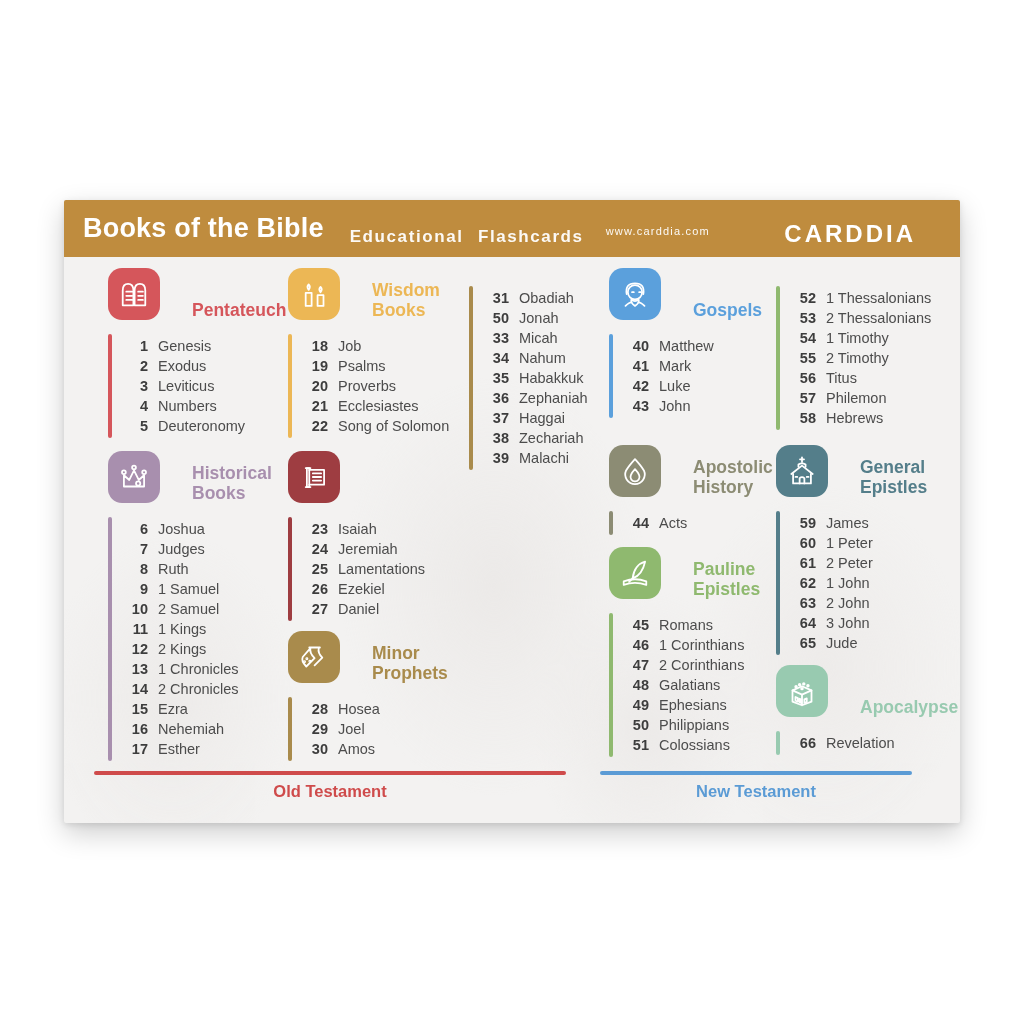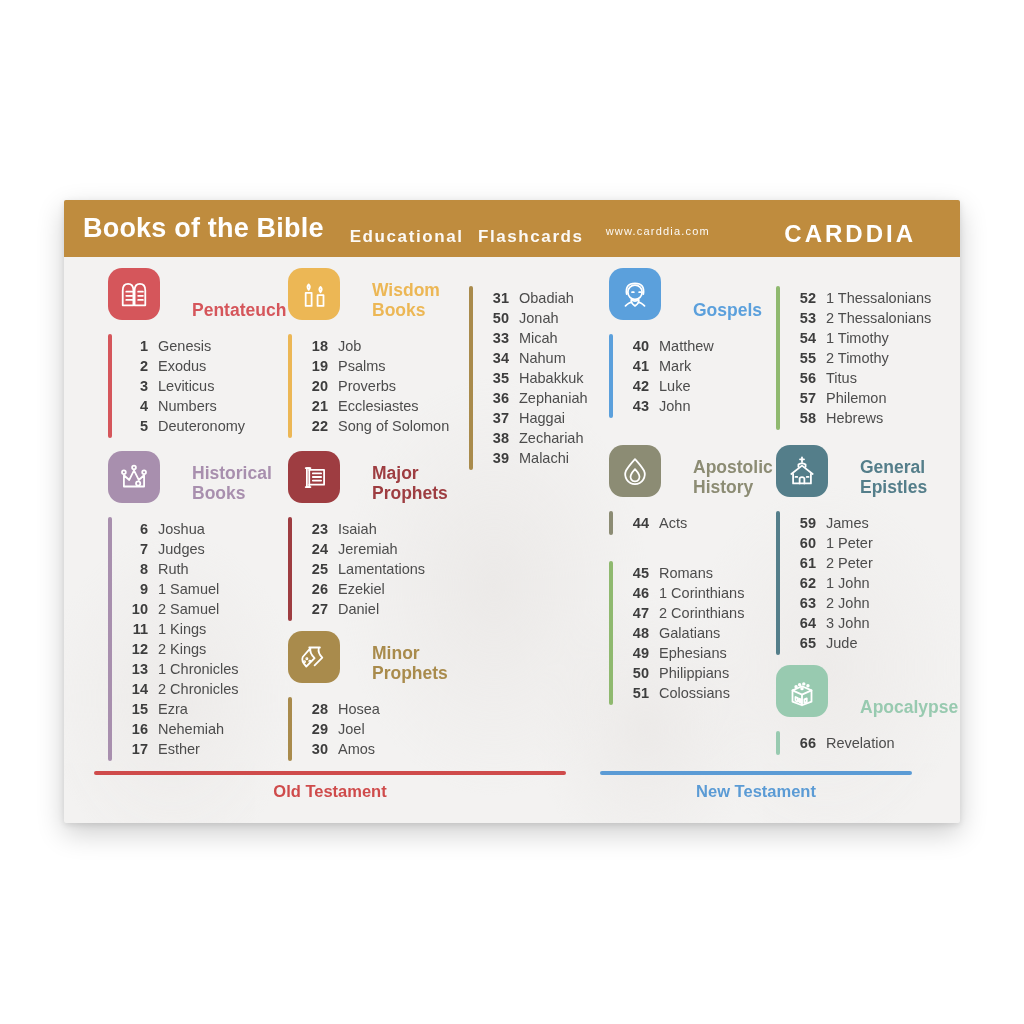--- a/index.html
+++ b/index.html
@@ -228,21 +228,20 @@
   <div class="section" style="left: 224px; top: 251px; width: 190px; --c: #9e3d41;">
     <div class="sec-head">
       <div class="icon-box">
         <svg viewBox="0 0 32 32">
             <path d="M10 8.5 h2 v16 h-2 z"></path>
             <path d="M9 8.5 h4 M9 24.5 h4"></path>
             <path d="M12 10 H24.5 V22.5 H12"></path>
             <path d="M15 13 h7 M15 16 h7 M15 19 h7"></path>
           </svg>
       </div>
-      <div class="sec-title">Major Prophets</div>
     </div>
     <div class="book-list">
 
     <div class="book-row">
           <span class="num">23</span>
           <span class="bname">Isaiah</span>
         </div>
         <div class="book-row">
           <span class="num">24</span>
           <span class="bname">Jeremiah</span>
@@ -381,20 +380,30 @@
     <div class="book-list">
 
     <div class="book-row">
           <span class="num">44</span>
           <span class="bname">Acts</span>
         </div>
       </div>
   </div>
 
   <div class="section" style="left: 545px; top: 347px; width: 190px; --c: #8fb96f;">
+    <div class="sec-head">
+      <div class="icon-box">
+        <svg viewBox="0 0 32 32">
+            <path d="M6.5 23 q9.5 -3.5 19 0 v3 q-9.5 -3.5 -19 0 Z"></path>
+            <path d="M24.5 6.5 q-9 2.5 -10.5 14 q8 -2.5 10.5 -14 Z"></path>
+            <path d="M14.5 20 L11 23.5"></path>
+          </svg>
+      </div>
+      <div class="sec-title">Pauline Epistles</div>
+    </div>
     <div class="book-list">
 
     <div class="book-row">
           <span class="num">45</span>
           <span class="bname">Romans</span>
         </div>
         <div class="book-row">
           <span class="num">46</span>
           <span class="bname">1 Corinthians</span>
         </div>

